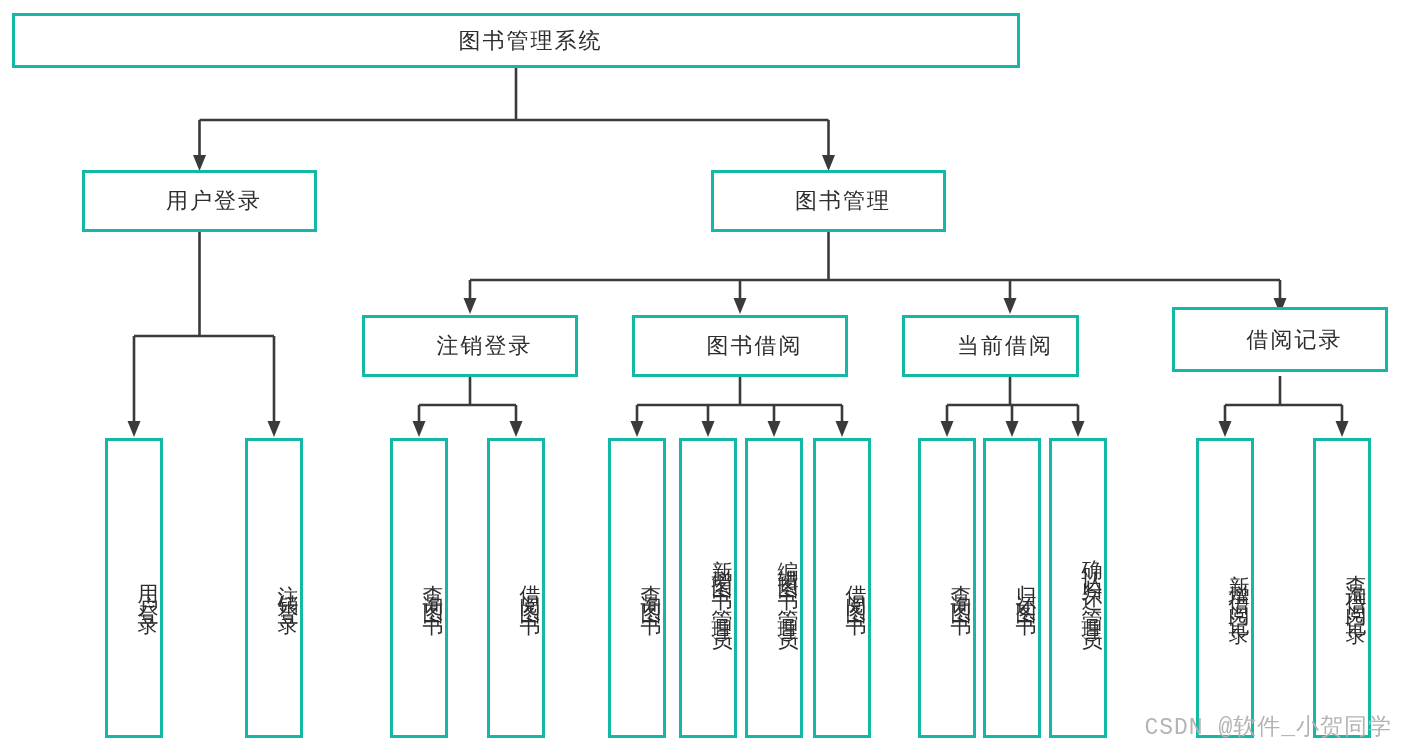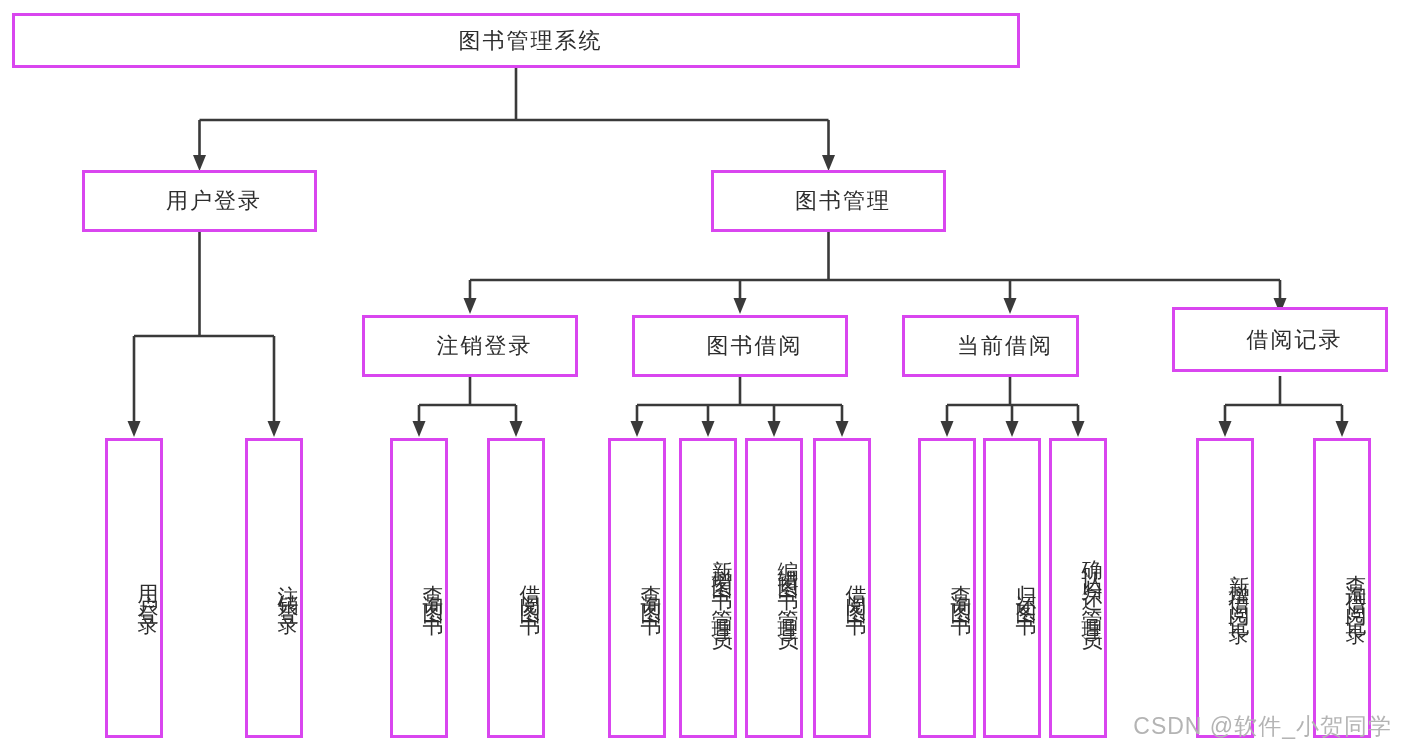--- a/index.html
+++ b/index.html
@@ -18,21 +18,21 @@
   #connectors {
     position: absolute;
     left: 0; top: 0;
     width: 1405px; height: 747px;
     pointer-events: none;
   }
   .box {
     position: absolute;
     box-sizing: border-box;
     background: #ffffff;
-    border: 3px solid #d946ef;
+    border: 3px solid #14b8a6;
     display: flex;
     align-items: center;
     justify-content: center;
     color: #2d2d2d;
     font-size: 22px;
     letter-spacing: 2px;
     white-space: nowrap;
     padding-left: 29px;
   }
   .box.v span {
@@ -44,20 +44,21 @@
   }
   .box.h span { display: inline-block; }
   #watermark {
     position: absolute;
     right: 13px;
     top: 711px;
     font-size: 23px;
     letter-spacing: 1px;
     color: #b4b4b4;
     white-space: nowrap;
+    font-family: Liberation Mono, monospace;
   }
 </style>
 </head>
 <body>
 
 <div id="canvas">
 
   <svg id="connectors" viewBox="0 0 1405 747" xmlns="http://www.w3.org/2000/svg">
       <line x1="516" y1="67" x2="516" y2="120" stroke="#3a3a3a" stroke-width="2.6"></line>
       <line x1="199.5" y1="231" x2="199.5" y2="336" stroke="#3a3a3a" stroke-width="2.6"></line>

